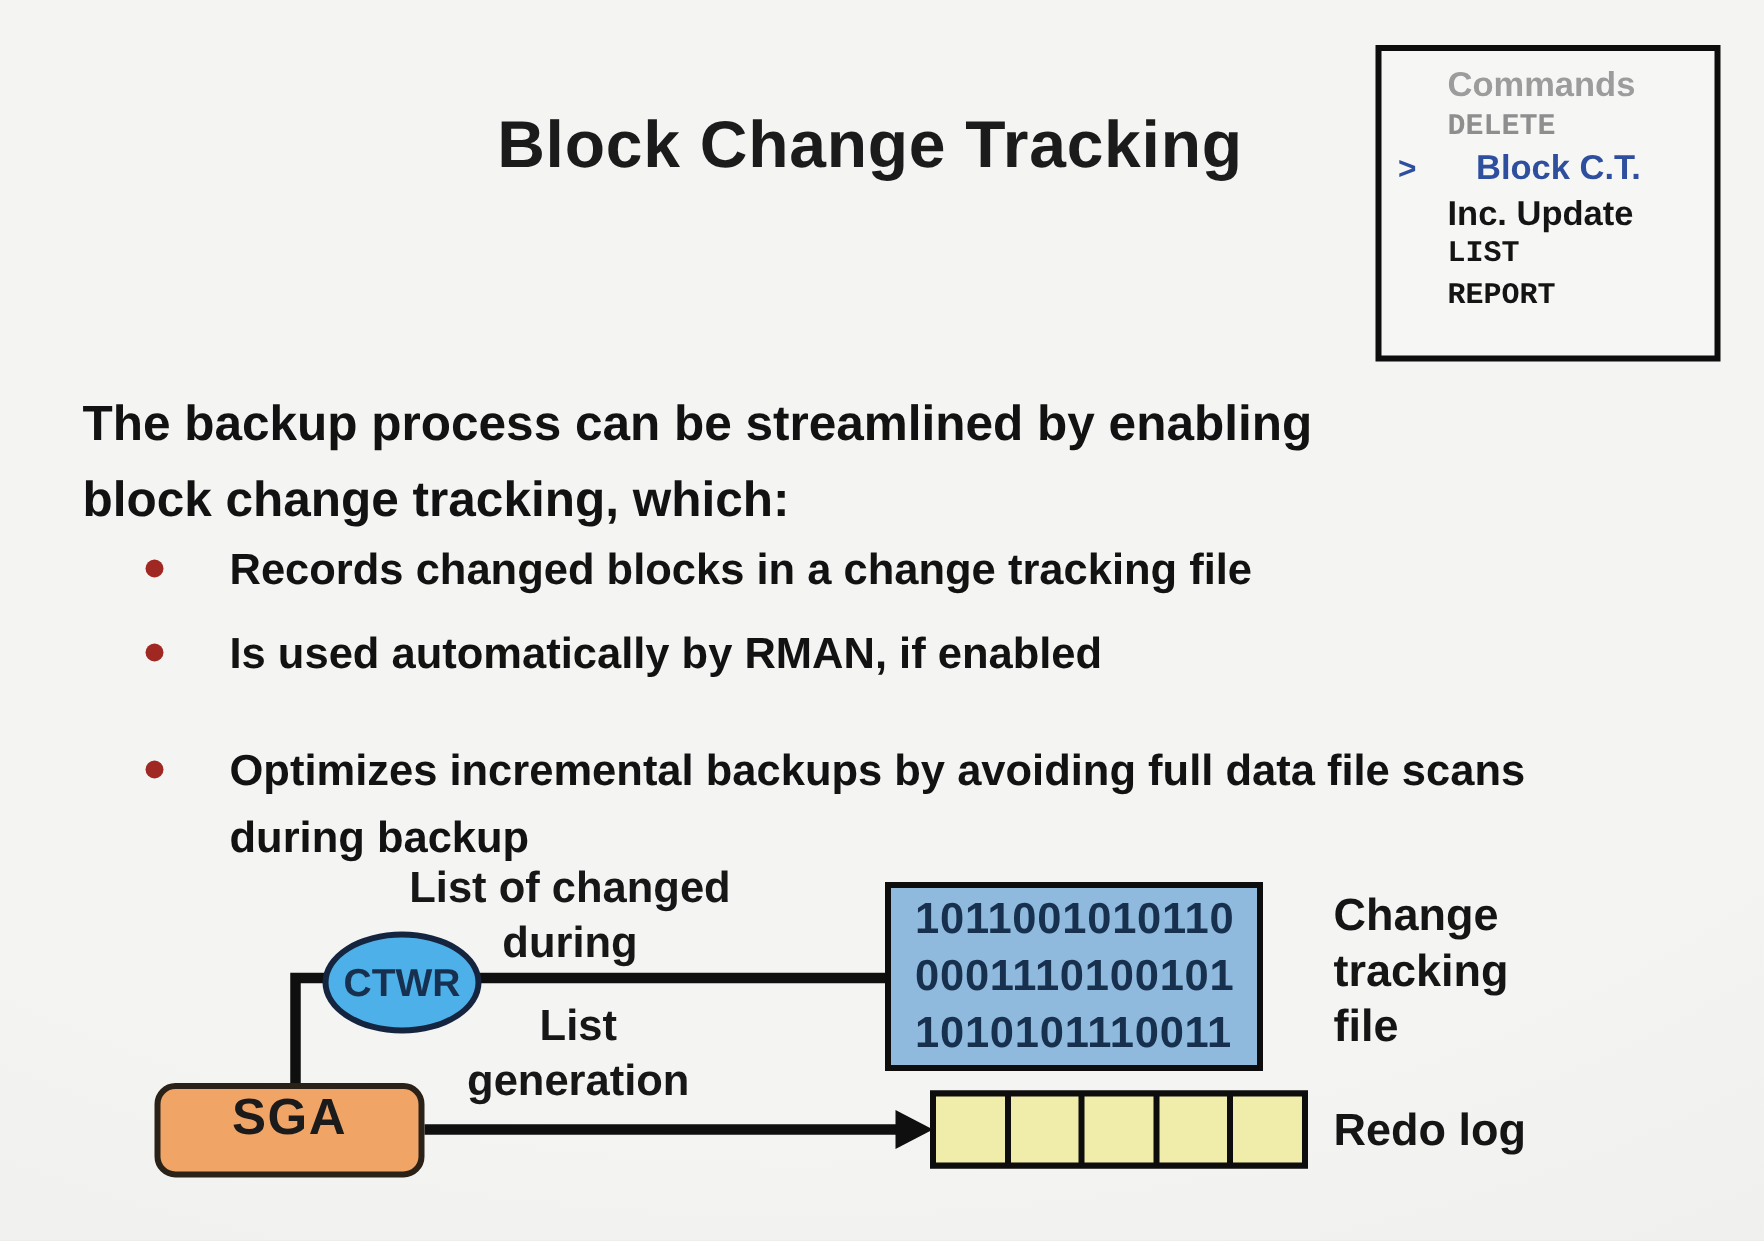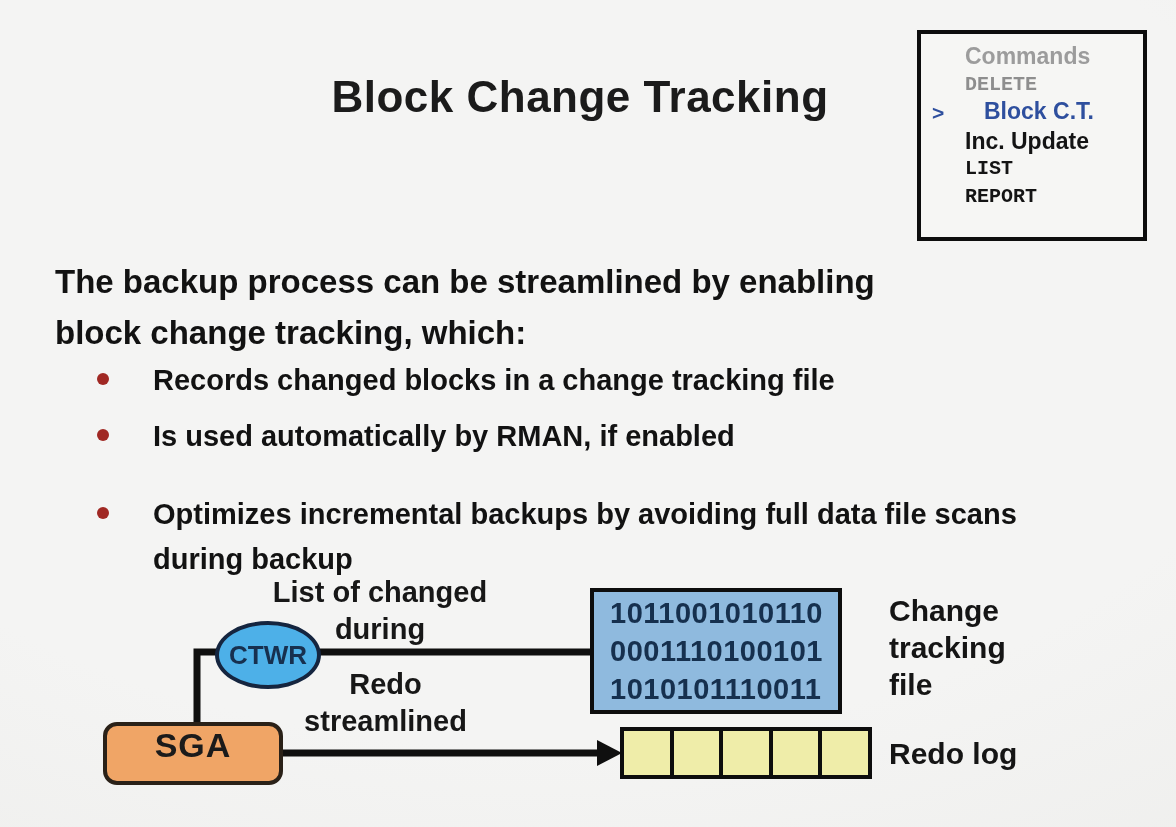--- a/index.html
+++ b/index.html
@@ -159,21 +159,21 @@
     <line x1="283" y1="753" x2="600" y2="753" stroke="#0f0f0f" stroke-width="7"></line>
     <polygon points="597,740 622,753 597,766" fill="#0f0f0f"></polygon>
   </svg>
 
   <div class="label-list-blocks">List of changed during</div>
 
   <div class="ctwr-ellipse" style="background-color: rgb(77, 176, 232);">
     <span>CTWR</span>
   </div>
 
-  <div class="label-redo-gen">Redo streamlined</div>
+  <div class="label-redo-gen">List generation</div>
 
   <div class="sga-box" style="background-color: rgb(240, 165, 102);">
     <span>SGA</span>
   </div>
 
   <div class="tracking-box" style="background-color: rgb(143, 186, 222);">
     <div class="binary-line">1011001010110</div>
     <div class="binary-line">0001110100101</div>
     <div class="binary-line">1010101110011</div>
   </div>

